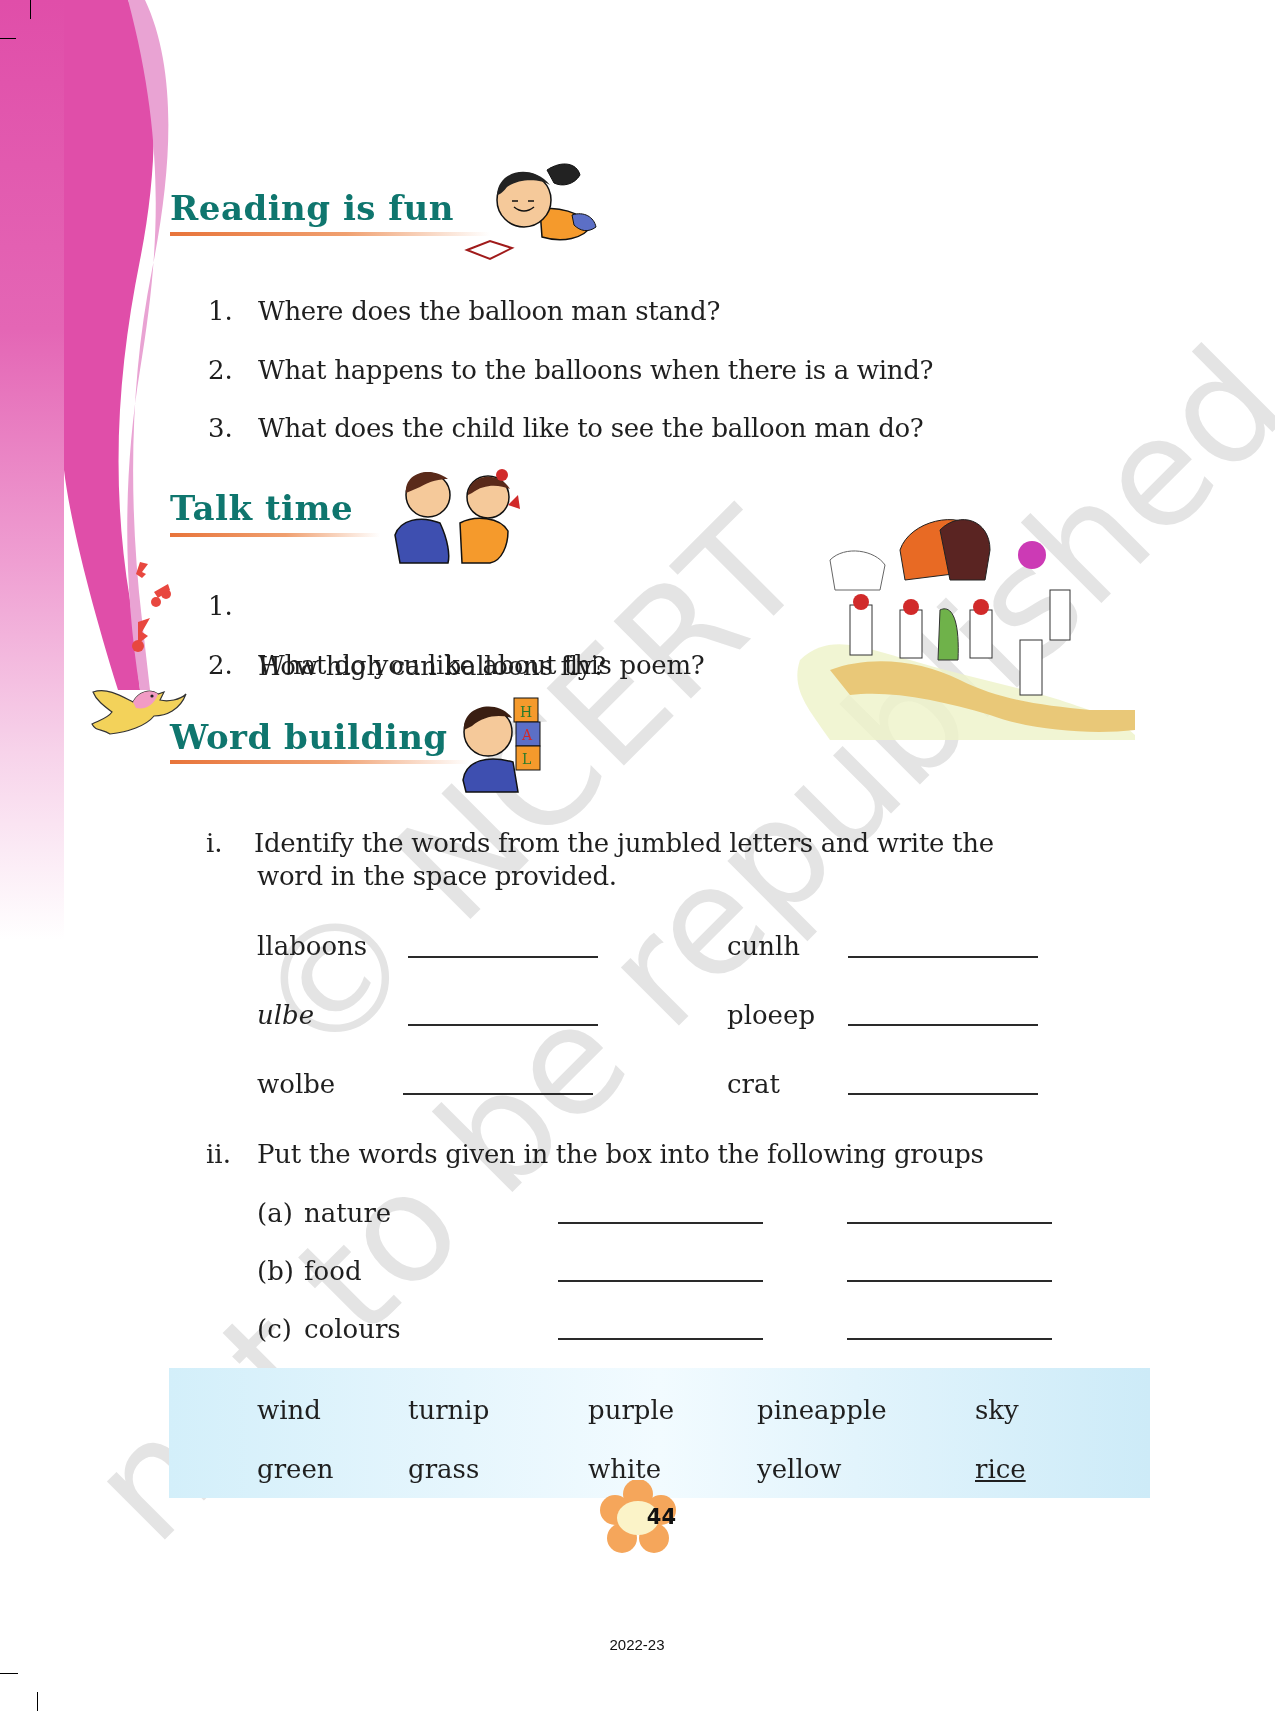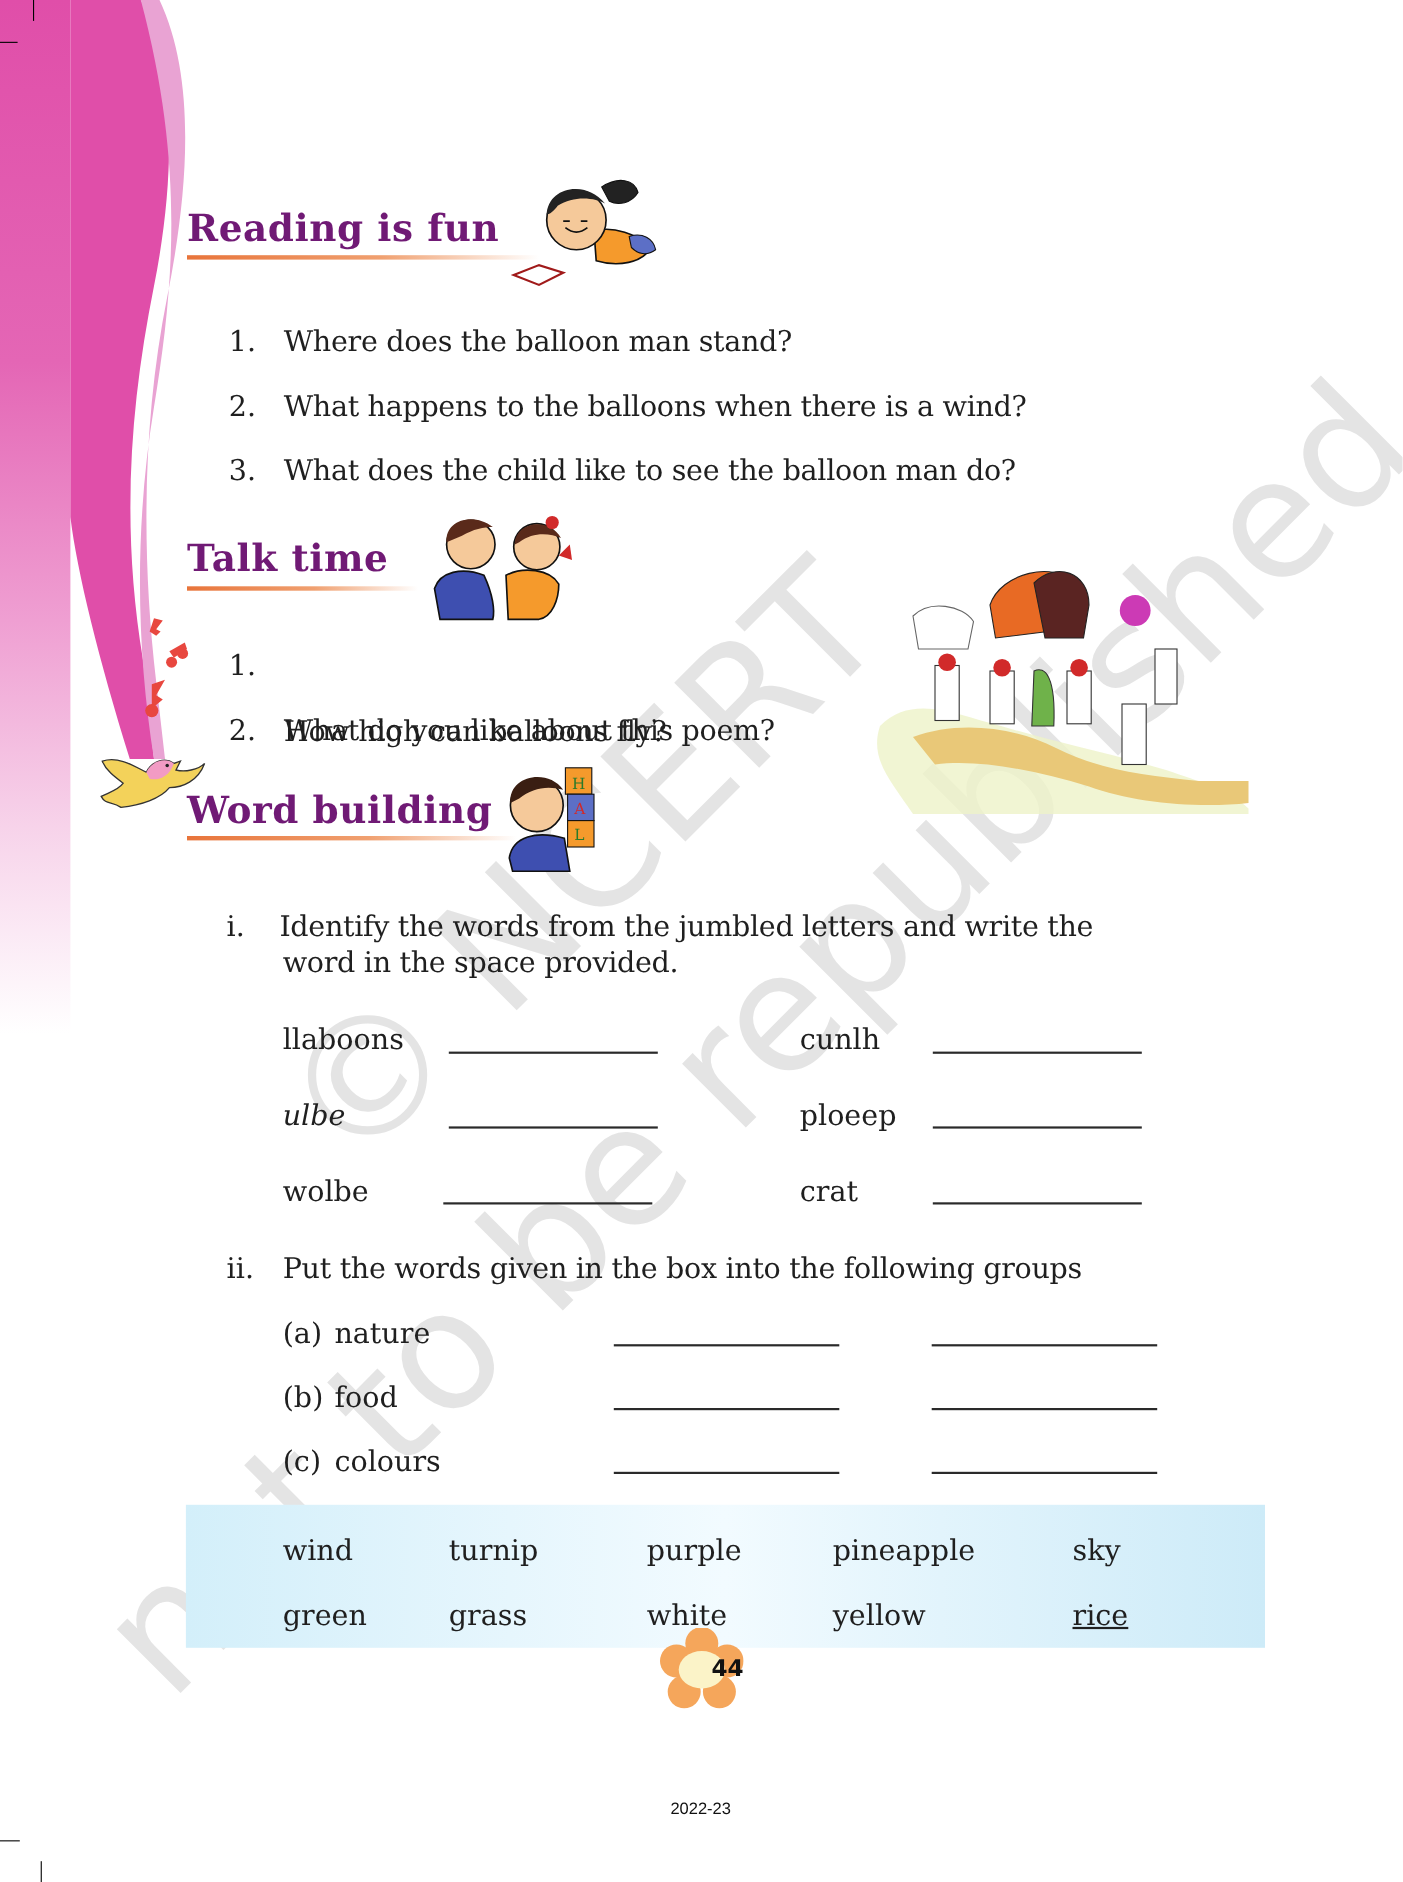--- a/index.html
+++ b/index.html
@@ -3,21 +3,21 @@
 <meta charset="utf-8">
 <style>
   html, body { margin:0; padding:0; }
   body { width:1275px; height:1711px; position:relative; overflow:hidden; background:#ffffff;
          font-family:"DejaVu Serif", serif; color:#1f1f1f; }
   .abs { position:absolute; }
   .strip { left:0; top:0; width:64px; height:940px;
            background:linear-gradient(to bottom, #e04ea9 0%, #e466b5 35%, #ef9fd2 60%, #f7d3ea 80%, #ffffff 100%); }
   .ribbon { left:0; top:0; width:240px; height:720px; }
   .crop { background:#000; }
-  .heading { font-family:"DejaVu Serif", serif; font-weight:bold; color:#701a75; font-size:34px; letter-spacing:0.5px; white-space:nowrap; }
+  .heading { font-family:"DejaVu Serif", serif; font-weight:bold; color:#0f766e; font-size:34px; letter-spacing:0.5px; white-space:nowrap; }
   .uline { height:4px; background:linear-gradient(to right, #e8743a 0%, #f0a070 55%, rgba(255,255,255,0) 100%); }
   .q { font-size:26px; line-height:30px; white-space:nowrap; letter-spacing:-0.3px; }
   .qnum { font-size:26px; line-height:30px; }
   .blank { height:2px; background:#2a2a2a; }
   .box { left:169px; top:1368px; width:981px; height:130px;
          background:linear-gradient(to right, #d3effa 0%, #e6f6fd 30%, #f2fbff 50%, #e2f4fc 70%, #cdebf8 100%); }
   .word { font-size:26px; line-height:30px; }
   .pagenum { font-family:"DejaVu Sans", sans-serif; font-weight:bold; font-size:21px; color:#111; }
   .year { font-family:"Liberation Sans", sans-serif; font-size:15px; color:#111; }
   .wm { color:rgba(120,120,120,0.2); font-family:"DejaVu Sans", sans-serif; font-size:150px; white-space:nowrap;

